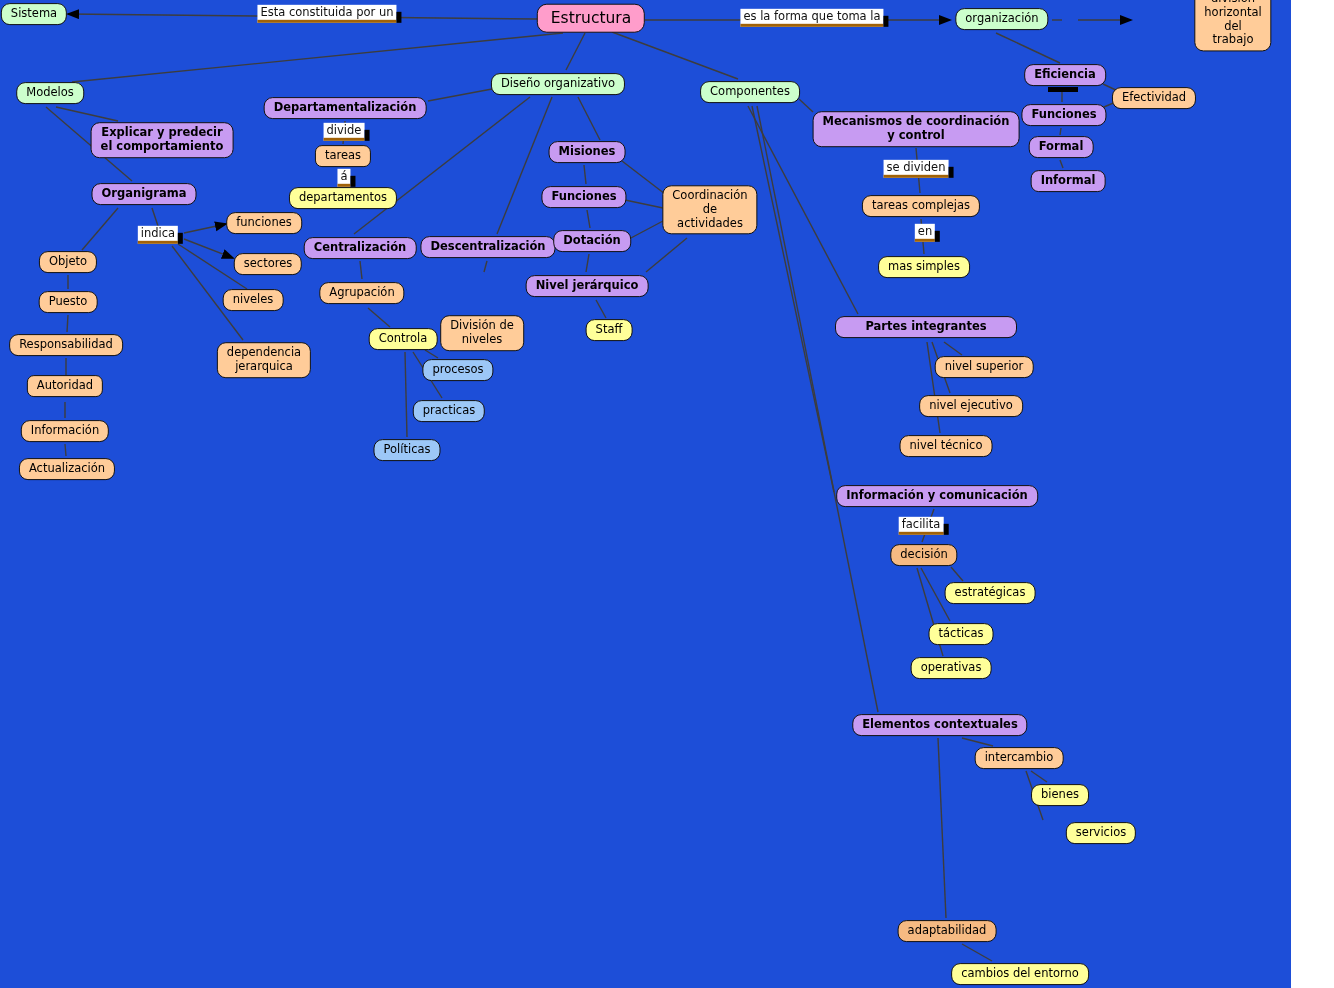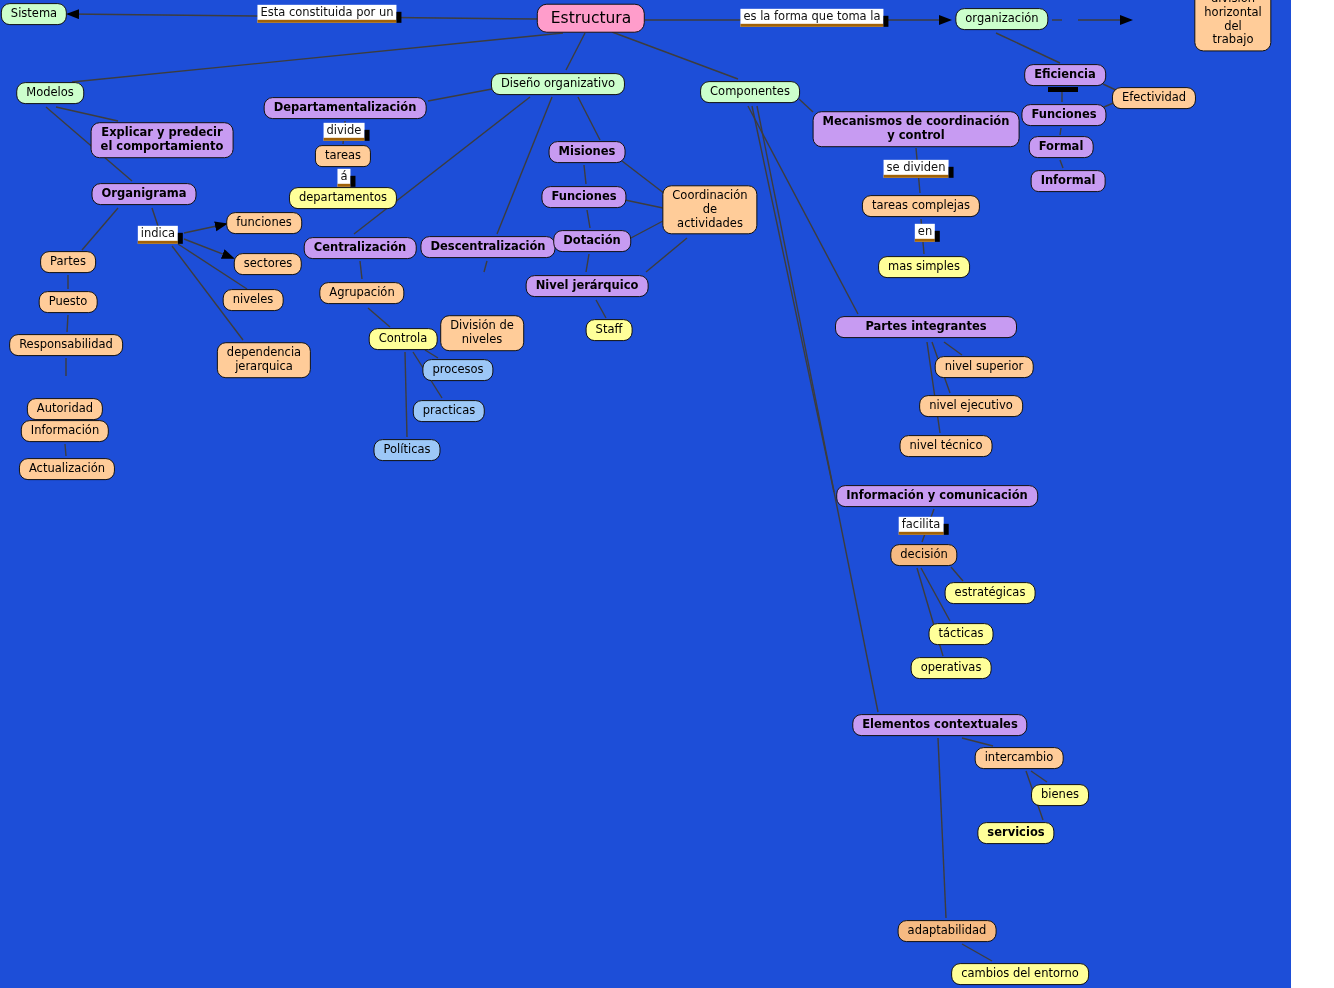--- a/index.html
+++ b/index.html
@@ -141,24 +141,24 @@
     <div class="node purple bold" style="left: 1061px; top: 147px;">Formal</div>
     <div class="node purple bold" style="left: 1068px; top: 181px; border-radius: 8px;">Informal</div>
     <div class="node purple bold" style="left: 162px; top: 140px;">Explicar y predecir
 el comportamiento</div>
     <div class="node purple bold" style="left: 144px; top: 194px;">Organigrama</div>
     <div class="node orange" style="left: 264px; top: 223px;">funciones</div>
     <div class="node orange" style="left: 268px; top: 264px;">sectores</div>
     <div class="node orange" style="left: 253px; top: 300px;">niveles</div>
     <div class="node orange" style="left: 264px; top: 360px;">dependencia
 jerarquica</div>
-    <div class="node orange" style="left: 68px; top: 262px;">Partes</div>
+    <div class="node orange" style="left: 68px; top: 262px;">Objeto</div>
     <div class="node orange" style="left: 68px; top: 302px;">Puesto</div>
     <div class="node orange" style="left: 66px; top: 345px;">Responsabilidad</div>
-    <div class="node orange" style="left: 65px; top: 409px;">Autoridad</div>
+    <div class="node orange" style="left: 65px; top: 386px; border-radius: 7px;">Autoridad</div>
     <div class="node orange" style="left: 65px; top: 431px;">Información</div>
     <div class="node orange" style="left: 67px; top: 469px;">Actualización</div>
     <div class="node purple bold" style="left: 345px; top: 108px;">Departamentalización</div>
     <div class="node orange" style="left: 343px; top: 156px; border-radius: 7px;">tareas</div>
     <div class="node yellow" style="left: 343px; top: 198px;">departamentos</div>
     <div class="node purple bold" style="left: 360px; top: 248px;">Centralización</div>
     <div class="node purple bold" style="left: 488px; top: 247px;">Descentralización</div>
     <div class="node orange" style="left: 362px; top: 293px;">Agrupación</div>
     <div class="node orange" style="left: 482px; top: 293px; margin-top: 40px;">División de
 niveles</div>
@@ -183,21 +183,21 @@
     <div class="node orange" style="left: 971px; top: 406px;">nivel ejecutivo</div>
     <div class="node orange" style="left: 946px; top: 446px;">nivel técnico</div>
     <div class="node purple bold" style="left: 937px; top: 496px;">Información y comunicación</div>
     <div class="node orange2" style="left: 924px; top: 555px;">decisión</div>
     <div class="node yellow" style="left: 990px; top: 593px;">estratégicas</div>
     <div class="node yellow" style="left: 961px; top: 634px;">tácticas</div>
     <div class="node yellow" style="left: 951px; top: 668px;">operativas</div>
     <div class="node purple bold" style="left: 940px; top: 725px;">Elementos contextuales</div>
     <div class="node orange" style="left: 1019px; top: 758px;">intercambio</div>
     <div class="node yellow" style="left: 1060px; top: 795px;">bienes</div>
-    <div class="node yellow" style="left: 1016px; top: 833px; font-weight: bold;">servicios</div>
+    <div class="node yellow" style="left: 1101px; top: 833px;">servicios</div>
     <div class="node orange2" style="left: 947px; top: 931px;">adaptabilidad</div>
     <div class="node yellow" style="left: 1020px; top: 974px;">cambios del entorno</div>
     <div class="link-label" style="left: 327px; top: 14px;"><span>Esta constituida por un</span><span class="tick"></span></div>
     <div class="link-label" style="left: 812px; top: 18px;"><span>es la forma que toma la</span><span class="tick"></span></div>
     <div class="link-label" style="left: 344px; top: 132px;"><span>divide</span><span class="tick"></span></div>
     <div class="link-label" style="left: 344px; top: 178px;"><span>á</span><span class="tick"></span></div>
     <div class="link-label" style="left: 158px; top: 235px;"><span>indica</span><span class="tick"></span></div>
     <div class="link-label" style="left: 916px; top: 169px;"><span>se dividen</span><span class="tick"></span></div>
     <div class="link-label" style="left: 925px; top: 233px;"><span>en</span><span class="tick"></span></div>
     <div class="link-label" style="left: 921px; top: 526px;"><span>facilita</span><span class="tick"></span></div>

